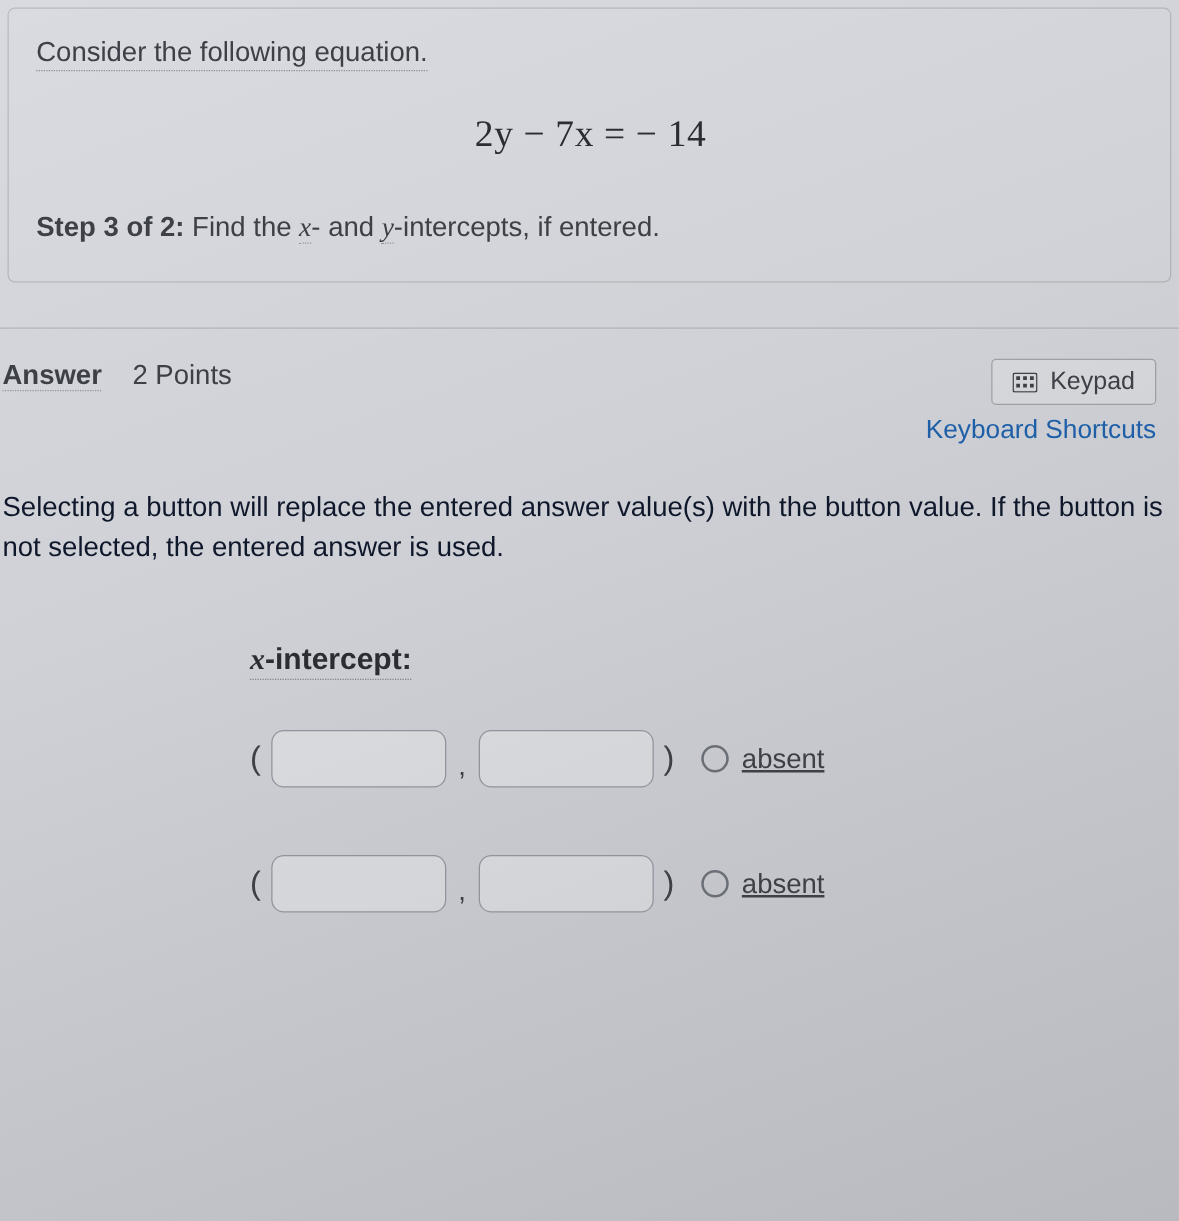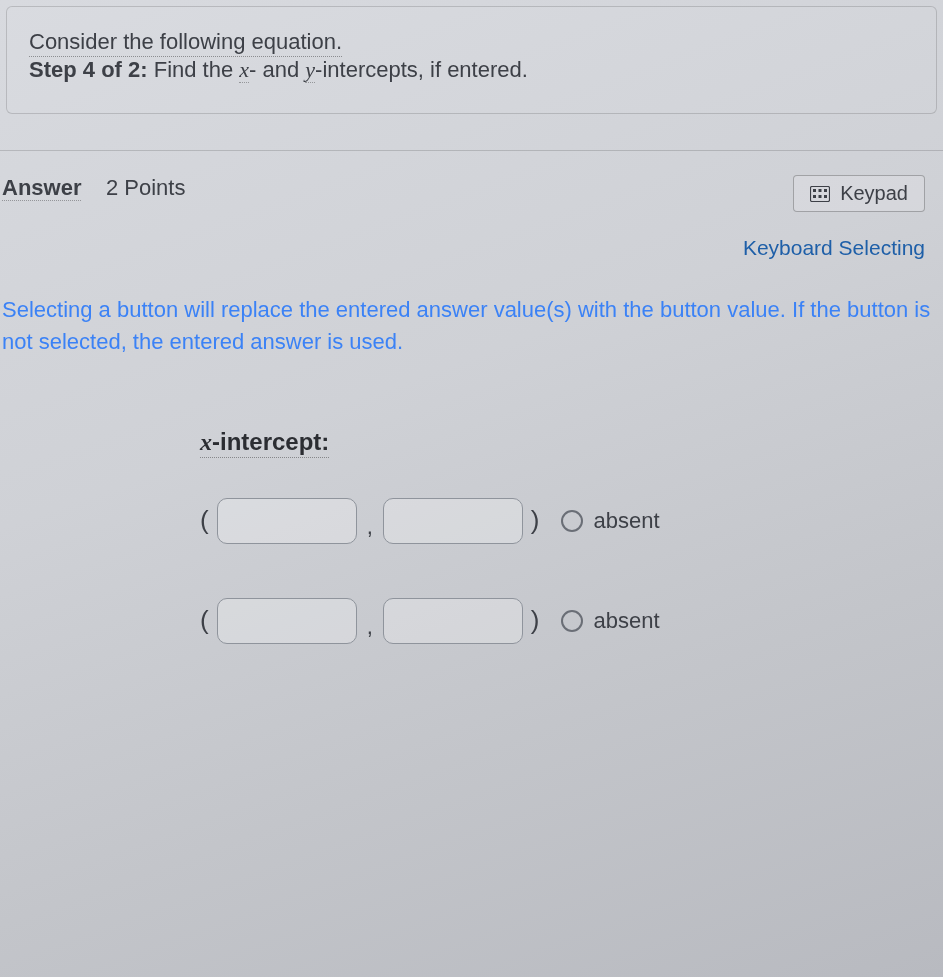--- a/index.html
+++ b/index.html
@@ -52,21 +52,21 @@
   }
   .answer-left {
     font-size: 22px;
     color: #3d4047;
   }
   .answer-left .ul { border-bottom: 1px dotted rgba(0,0,0,.3); font-weight: 600;}
   .answer-right {
     display: flex;
     flex-direction: column;
     align-items: flex-end;
-    gap: 24px;
+    gap: 8px;
   }
   .keypad-btn {
     display: inline-flex;
     align-items: center;
     gap: 10px;
     border: 1px solid rgba(0,0,0,.25);
     border-radius: 4px;
     padding: 6px 16px;
     font-size: 20px;
     color: #3d4047;
@@ -75,39 +75,38 @@
   }
   .keypad-btn svg { display: block; }
   .shortcuts-link {
     color: #1e5fa8;
     font-size: 21px;
     cursor: pointer;
   }
   .instruct {
     font-size: 22px;
     line-height: 1.45;
-    color: #3b82f6;
+    color: #0f172a;
     margin-top: 34px;
     padding: 0 2px;
   }
   .intercepts-block {
     margin-top: 60px;
     padding-left: 200px;
   }
   .int-label {
     font-family: "Times New Roman", serif;
     font-size: 24px;
     font-weight: 700;
     font-style: italic;
     color: #2b2d32;
     border-bottom: 1px dotted rgba(0,0,0,.35);
     display: inline-block;
     padding-bottom: 1px;
     margin-bottom: 40px;
-    margin-top: 10px;
   }
   .int-label .roman { font-style: normal; font-family: Arial, sans-serif; font-weight: 700;}
   .coord-row {
     display: flex;
     align-items: center;
     gap: 8px;
     font-size: 24px;
     color: #3d4047;
     margin-bottom: 54px;
   }
@@ -121,41 +120,43 @@
     font-size: 20px;
     padding: 0 10px;
     color: #2b2d32;
   }
   .radio-wrap {
     display: inline-flex;
     align-items: center;
     gap: 10px;
     margin-left: 14px;
     cursor: pointer;
+    text-decoration: underline;
   }
   .radio-circle {
     width: 22px;
     height: 22px;
     border: 2px solid #6a6e76;
     border-radius: 50%;
     display: inline-block;
     background: transparent;
   }
   .radio-label { font-size: 22px; color: #3d4047; }
   .comma { padding: 0 2px; font-size: 22px; position: relative; top: 6px;}
 </style>
 </head>
 <body>
 
 <div class="panel">
   <span class="prompt-text">Consider the following equation.</span>
 
+  <div class="equation">2y − 7x = − 14</div>
 
   <div class="step-line">
-    <span class="bold">Step 4 of 2:</span><span> Find the </span><span class="ital">x</span><span>- and </span><span class="ital">y</span><span>-intercepts, if entered.</span>
+    <span class="bold">Step 3 of 2:</span><span> Find the </span><span class="ital">x</span><span>- and </span><span class="ital">y</span><span>-intercepts, if entered.</span>
   </div>
 </div>
 
 <hr class="divider">
 
 <div class="answer-bar">
   <div class="answer-left">
     <span class="ul">Answer</span>
     &nbsp;&nbsp;
     <span>2 Points</span>
@@ -168,21 +169,21 @@
           <rect x="3" y="3" width="3" height="3" fill="#3d4047"></rect>
             <rect x="8.5" y="3" width="3" height="3" fill="#3d4047"></rect>
             <rect x="14" y="3" width="3" height="3" fill="#3d4047"></rect>
           <rect x="3" y="9" width="3" height="3" fill="#3d4047"></rect>
             <rect x="8.5" y="9" width="3" height="3" fill="#3d4047"></rect>
             <rect x="14" y="9" width="3" height="3" fill="#3d4047"></rect>
         </svg>
       </span>
       <span>Keypad</span>
     </button>
-    <span class="shortcuts-link">Keyboard Selecting</span>
+    <span class="shortcuts-link">Keyboard Shortcuts</span>
   </div>
 </div>
 
 <div class="instruct">Selecting a button will replace the entered answer value(s) with the button value. If the button is not selected, the entered answer is used.</div>
 
 <div class="intercepts-block">
 
   <div>
     <span class="int-label">
       <span>x</span><span class="roman">-intercept:</span>

